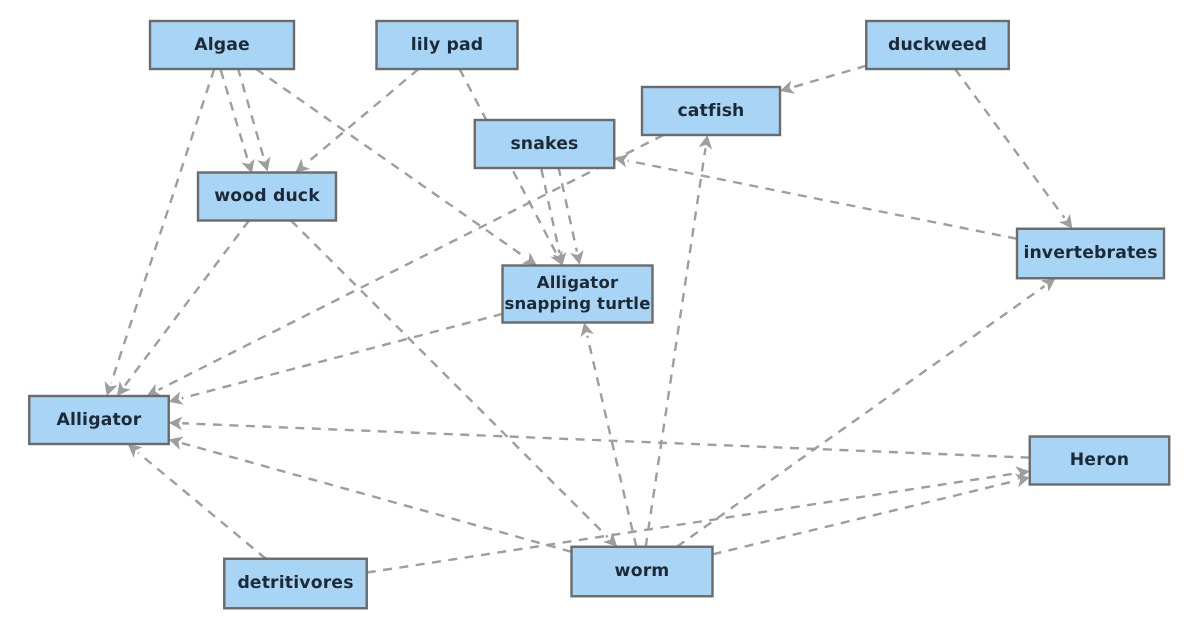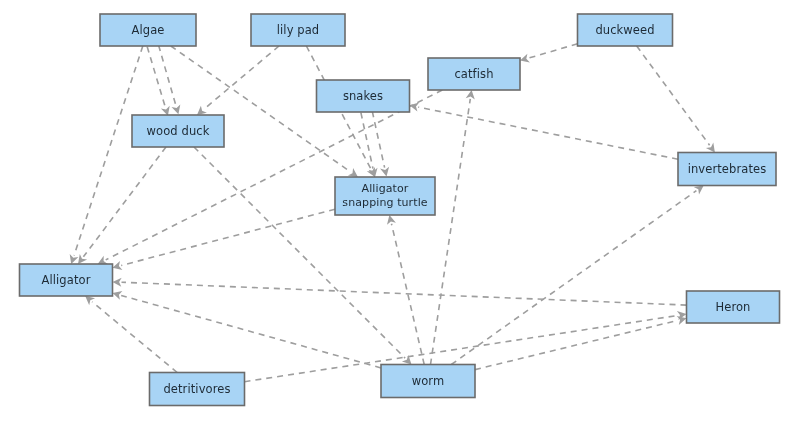--- a/index.html
+++ b/index.html
@@ -11,20 +11,21 @@
     width: 800px;
     height: 421px;
     overflow: hidden;
     font-family: "DejaVu Sans", sans-serif;
   }
   #diagram-root {
     position: relative;
     width: 800px;
     height: 421px;
     background: #ffffff;
+    font-weight: bold;
   }
   #graph-svg {
     position: absolute;
     left: 0;
     top: 0;
     width: 800px;
     height: 421px;
     display: block;
   }
   .edge-path {

